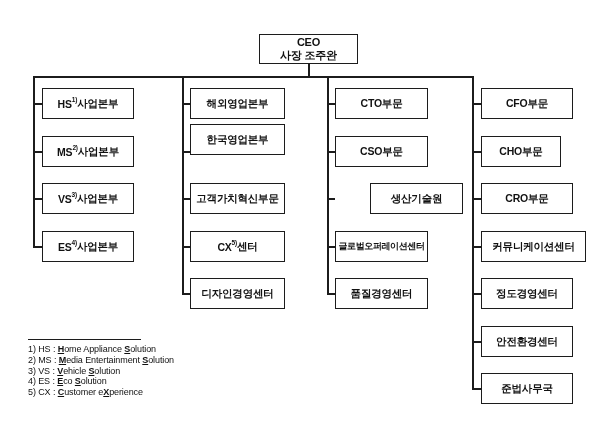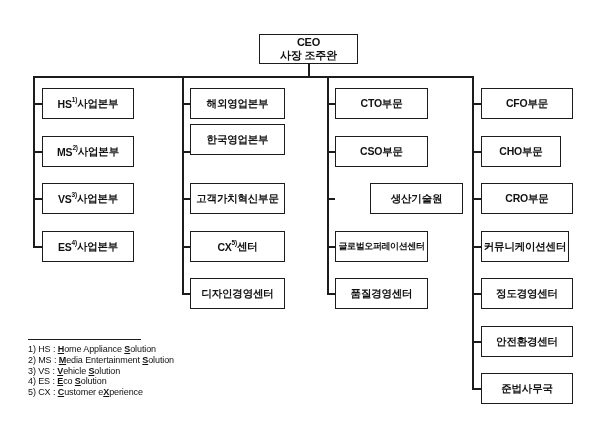--- a/index.html
+++ b/index.html
@@ -151,21 +151,21 @@
       </div>
       <div class="line h" style="left: 472px; top: 151px; width: 9px;"></div>
       <div class="obox" style="left: 481px; top: 136px; width: 80px;">
         <span>CHO부문</span>
       </div>
       <div class="line h" style="left: 472px; top: 198px; width: 9px;"></div>
       <div class="obox" style="left: 481px; top: 183px; width: 92px;">
         <span>CRO부문</span>
       </div>
       <div class="line h" style="left: 472px; top: 246px; width: 9px;"></div>
-      <div class="obox" style="left: 481px; top: 231px; width: 88px;">
+      <div class="obox" style="left: 481px; top: 231px; width: 105px;">
         <span>커뮤니케이션센터</span>
       </div>
       <div class="line h" style="left: 472px; top: 293px; width: 9px;"></div>
       <div class="obox" style="left: 481px; top: 278px; width: 92px;">
         <span>정도경영센터</span>
       </div>
       <div class="line h" style="left: 472px; top: 341px; width: 9px;"></div>
       <div class="obox" style="left: 481px; top: 326px; width: 92px;">
         <span>안전환경센터</span>
       </div>

